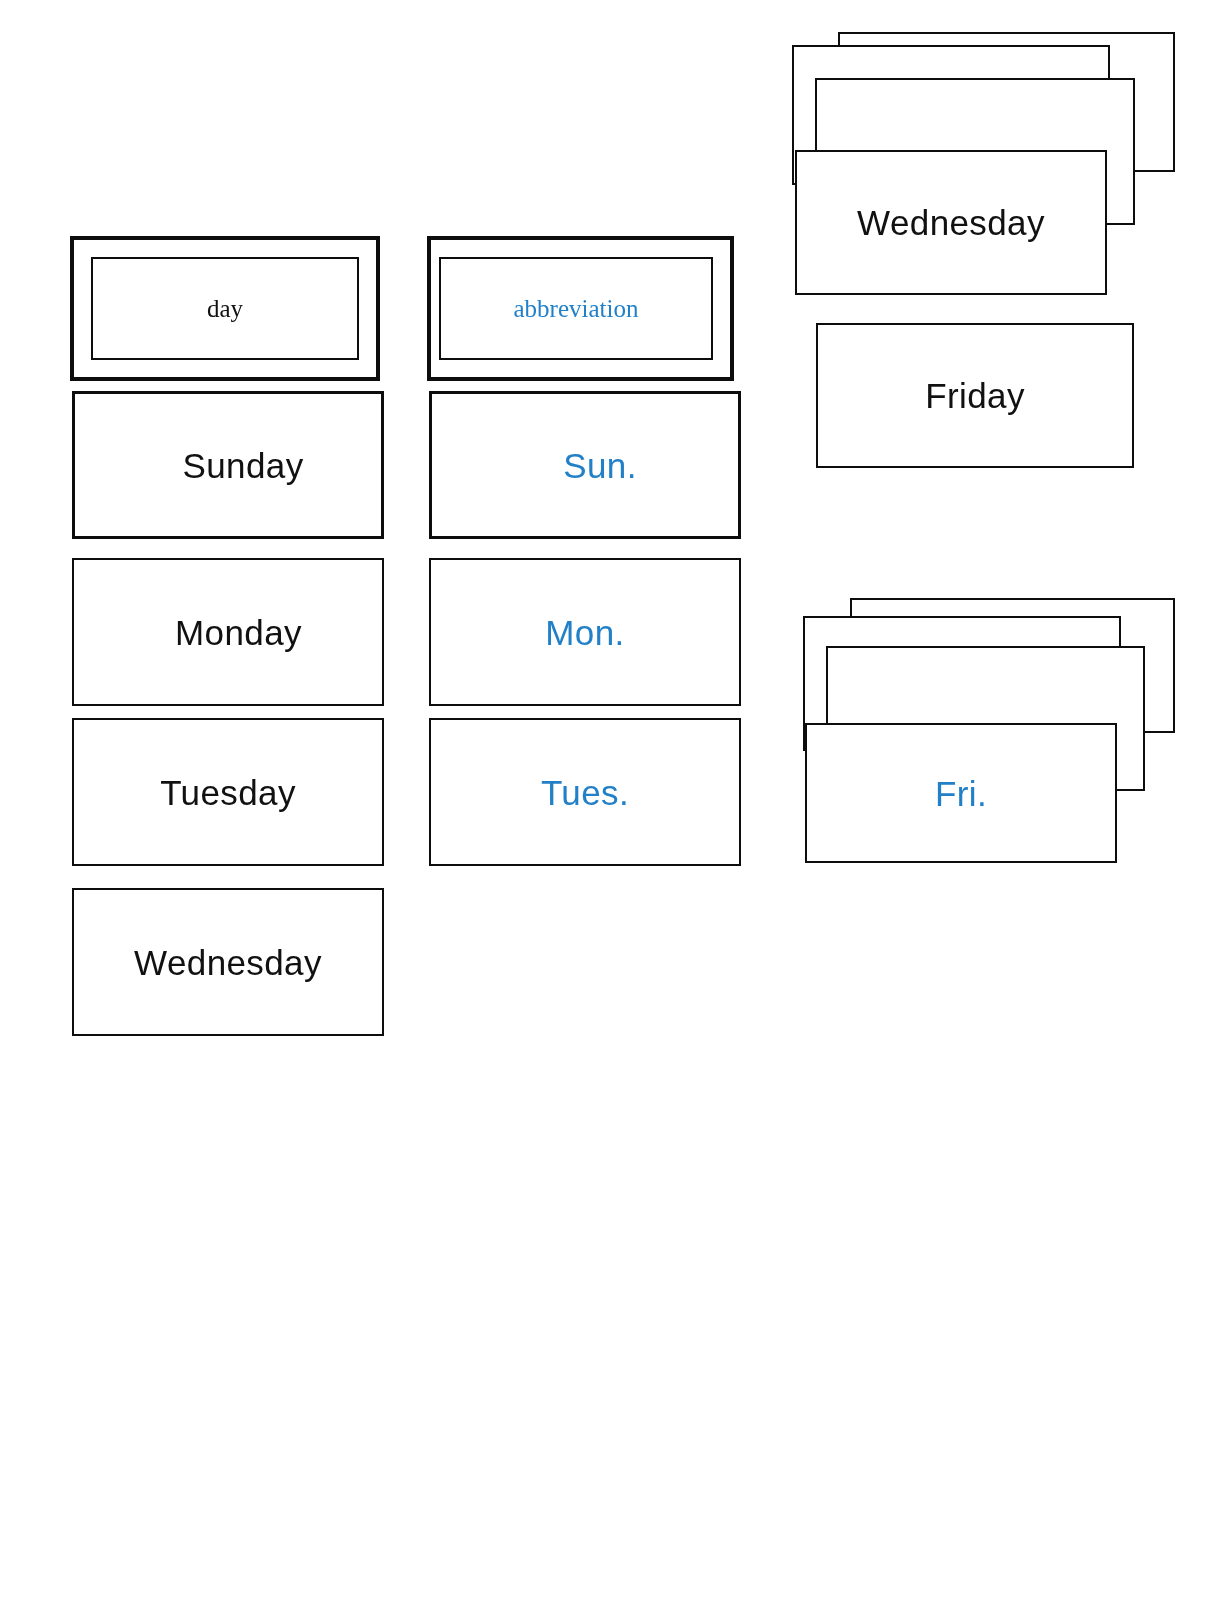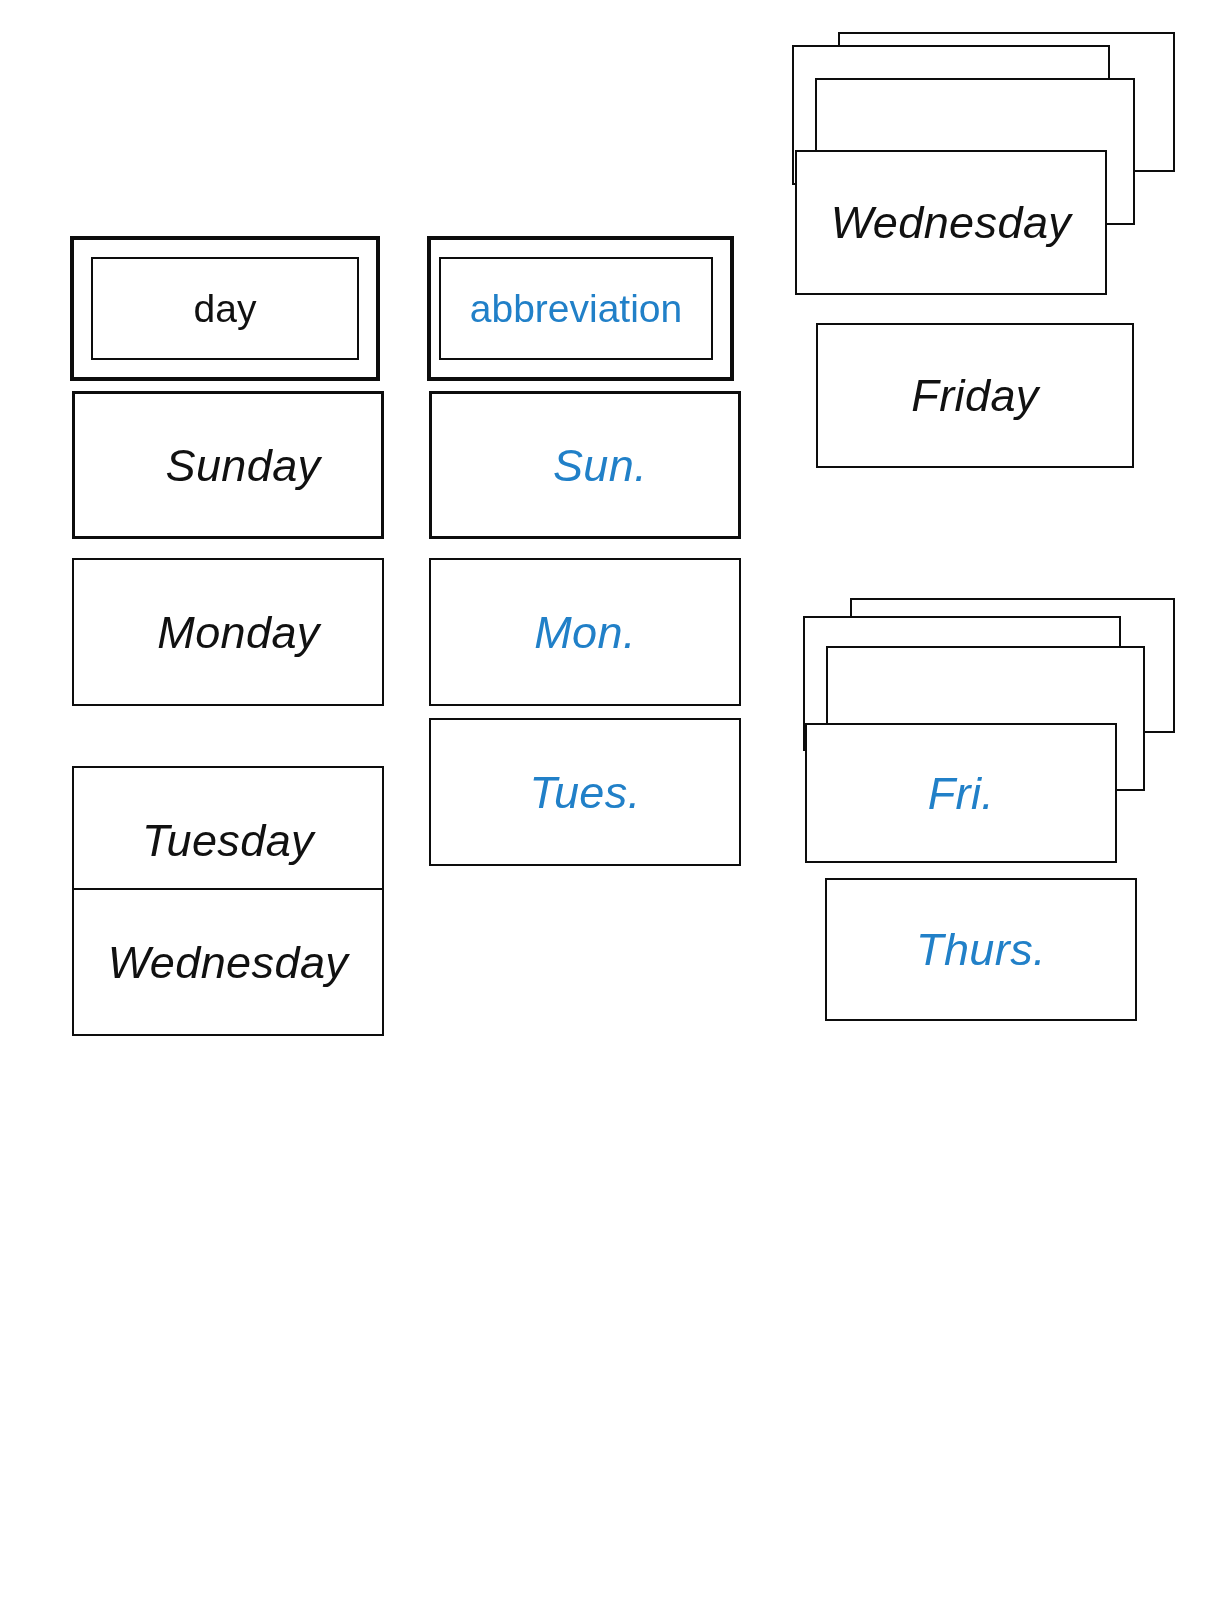--- a/index.html
+++ b/index.html
@@ -25,26 +25,25 @@
     display: flex;
     align-items: center;
     justify-content: center;
     overflow: hidden;
   }
   .card.thick {
     border-width: 3px;
     padding-left: 30px;
   }
   .card-label {
-    font-size: 45px;
+    font-size: 35px;
     letter-spacing: 0.4px;
     color: #111111;
     white-space: nowrap;
     line-height: 1;
-    font-style: italic;
   }
   .card-label.blue {
     color: #2180c8;
   }
 
   
   .header-card {
     position: absolute;
     box-sizing: border-box;
     background: #ffffff;
@@ -55,24 +54,25 @@
     box-sizing: border-box;
     width: 100%;
     height: 100%;
     border: 2px solid #0d0d0d;
     display: flex;
     align-items: center;
     justify-content: center;
     background: #ffffff;
   }
   .header-label {
-    font-size: 39px;
+    font-size: 25px;
     color: #111111;
     white-space: nowrap;
     line-height: 1;
+    font-family: Liberation Serif, serif;
   }
   .header-label.blue {
     color: #2180c8;
   }
 
   
   .stack {
     position: absolute;
   }
   .stack .card {
@@ -94,21 +94,21 @@
 </div>
 
 <div class="card thick" style="left:72px; top:391px; width:312px; height:148px;">
   <span class="card-label">Sunday</span>
 </div>
 
 <div class="card" style="left:72px; top:558px; width:312px; height:148px;padding-left:21px;">
   <span class="card-label">Monday</span>
 </div>
 
-<div class="card" style="left:72px; top:718px; width:312px; height:148px;margin-top:48px;">
+<div class="card" style="left:72px; top:718px; width:312px; height:148px;">
   <span class="card-label">Tuesday</span>
 </div>
 
 <div class="card" style="left:72px; top:888px; width:312px; height:148px;">
   <span class="card-label">Wednesday</span>
 </div>
 
 <div class="header-card" style="left:427px; top:236px; width:307px; height:145px;padding-left:8px;">
   <div class="header-inner">
     <span class="header-label blue">abbreviation</span>
@@ -161,16 +161,13 @@
   </div>
 
   <div class="card" style="left:826px; top:646px; width:319px; height:145px;">
     <span class="card-label blue" style="top:32px;">Wed.</span>
   </div>
 
   <div class="card" style="left:805px; top:723px; width:312px; height:140px;">
     <span class="card-label blue">Fri.</span>
   </div>
 
-  <div class="card" style="left:825px; top:878px; width:312px; height:143px;">
-    <span class="card-label blue">Thurs.</span>
-  </div>
 </div>
 
 </body></html>

